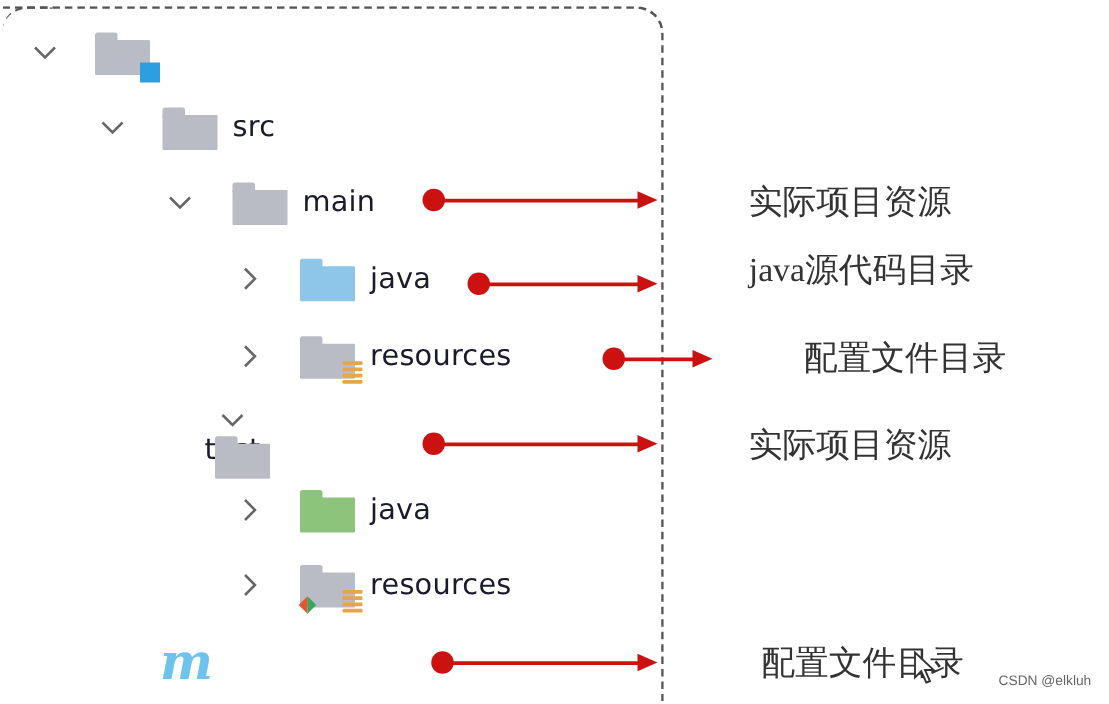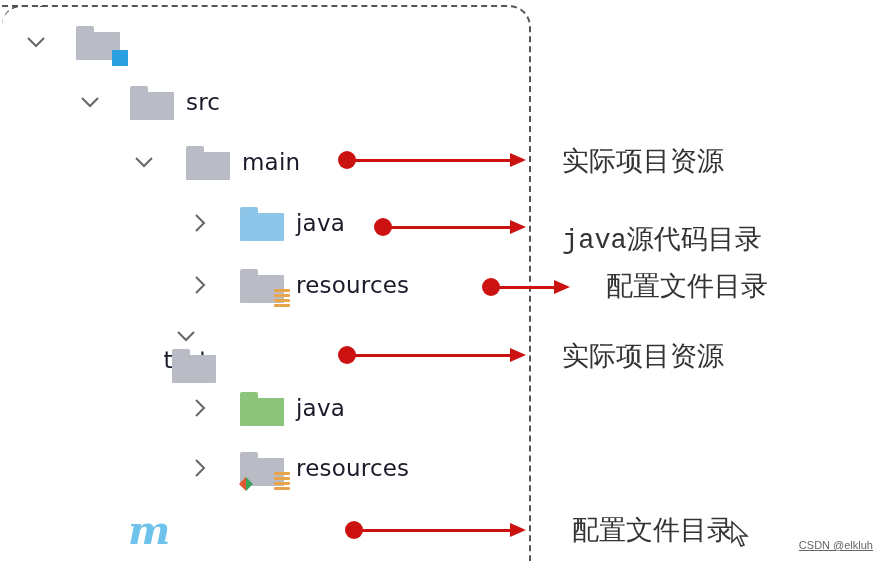--- a/index.html
+++ b/index.html
@@ -24,23 +24,23 @@
   .folder { position: relative; width: 46px; height: 36px; margin-right: 10px; }
   .folder .tab { position: absolute; left: 0; top: 2px; width: 18px; height: 8px; border-radius: 2px 2px 0 0; }
   .folder .body { position: absolute; left: 0; top: 8px; width: 44px; height: 28px; border-radius: 1px; }
   .badge-sq { position: absolute; right: -6px; bottom: -6px; width: 16px; height: 16px; background: #2b9fdf; }
   .stack { position: absolute; right: -4px; bottom: -6px; width: 16px; height: 20px; }
   .stack i { display: block; height: 3px; margin-bottom: 2px; background: #e8a44a; border-radius: 1px; }
   .testres { position: absolute; left: -2px; bottom: -6px; width: 16px; height: 16px; }
   .annot-line { position: absolute; height: 3px; background: #cc1111; }
   .annot-dot { position: absolute; width: 18px; height: 18px; border-radius: 50%; background: #cc1111; }
   .annot-head { position: absolute; width: 0; height: 0; border-top: 7px solid transparent; border-bottom: 7px solid transparent; border-left: 16px solid #cc1111; }
-  .annot-text { position: absolute; font-size: 27px; color: #333; white-space: nowrap; font-family: Liberation Mono, monospace; }
+  .annot-text { position: absolute; font-size: 27px; color: #333; white-space: nowrap; font-family: Liberation Serif, serif; margin-left: 37px; }
   .mvn-m { font-size: 40px; font-style: italic; font-weight: bold; color: #6ec3ec; font-family: "DejaVu Serif", serif; margin-right: 10px; line-height: 1; }
-  .watermark { position: absolute; right: 14px; bottom: 12px; font-size: 11px; color: #666; font-family: "Liberation Sans", sans-serif; text-decoration: underline; }
+  .watermark { position: absolute; right: 14px; bottom: 12px; font-size: 11px; color: #666; font-family: "Liberation Sans", sans-serif; }
   .cursor { position: absolute; left: 730px; top: 520px; }
 </style>
 </head>
 <body>
 
 <div class="frame-left"></div>
 <div class="frame"></div>
 
 <div class="row" style="left:22px; top:20px;">
   <span class="chev">
@@ -171,21 +171,21 @@
   <span class="annot-line" style="left:350px; top:159px; width:162px;"></span>
   <span class="annot-head" style="left:510px; top:153px;"></span>
 </div>
 <span class="annot-text" style="left:562px; top:143px;">实际项目资源</span>
 
 <div>
   <span class="annot-dot" style="left:374px; top:218px;"></span>
   <span class="annot-line" style="left:386px; top:226px; width:126px;"></span>
   <span class="annot-head" style="left:510px; top:220px;"></span>
 </div>
-<span class="annot-text" style="left:562px; top:221px;">java源代码目录</span>
+<span class="annot-text" style="left:562px; top:198px;">java源代码目录</span>
 
 <div>
   <span class="annot-dot" style="left:482px; top:278px;"></span>
   <span class="annot-line" style="left:494px; top:286px; width:62px;"></span>
   <span class="annot-head" style="left:554px; top:280px;"></span>
 </div>
 <span class="annot-text" style="left:606px; top:268px;">配置文件目录</span>
 
 <div>
   <span class="annot-dot" style="left:338px; top:346px;"></span>

